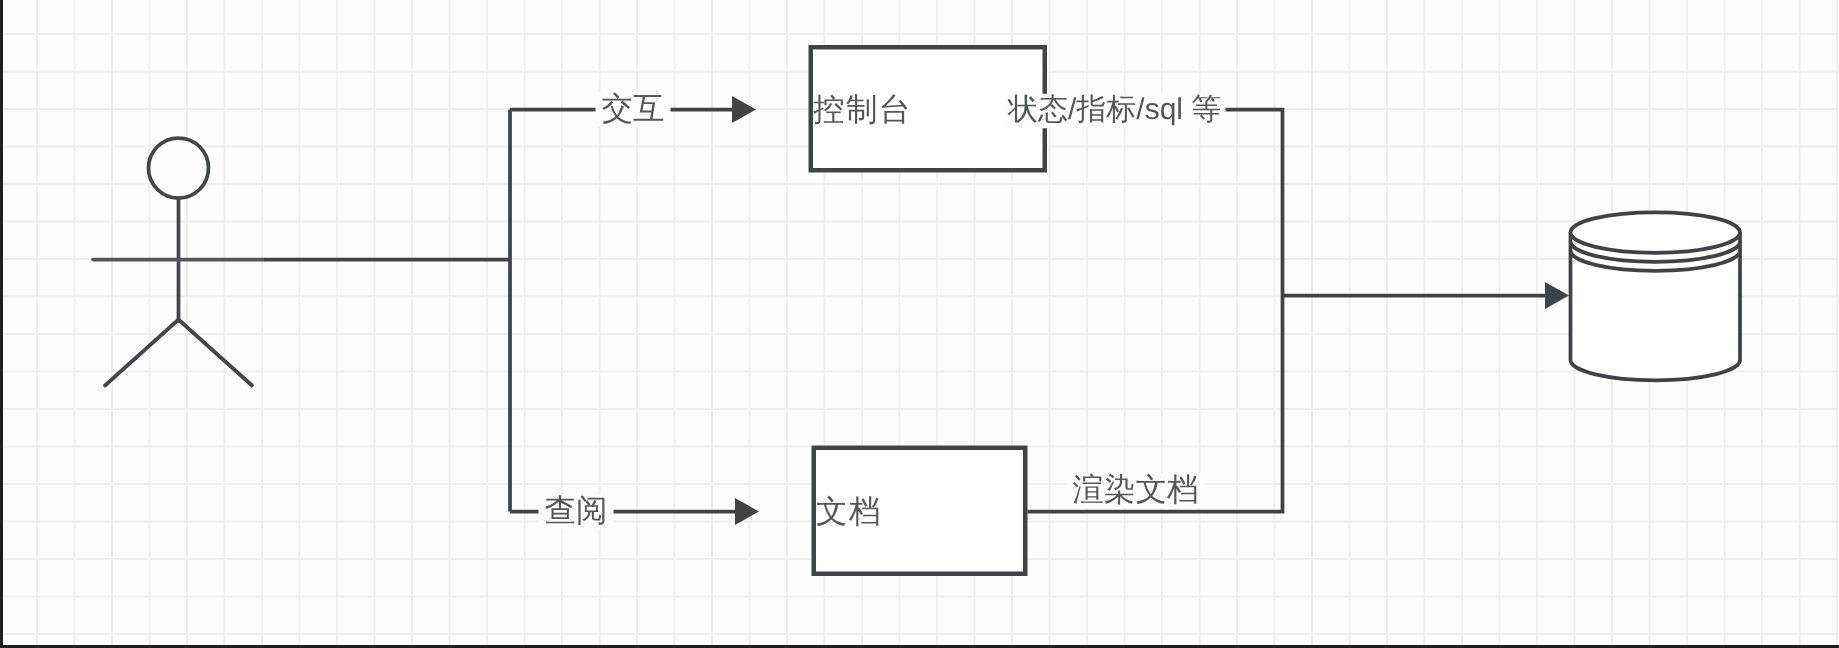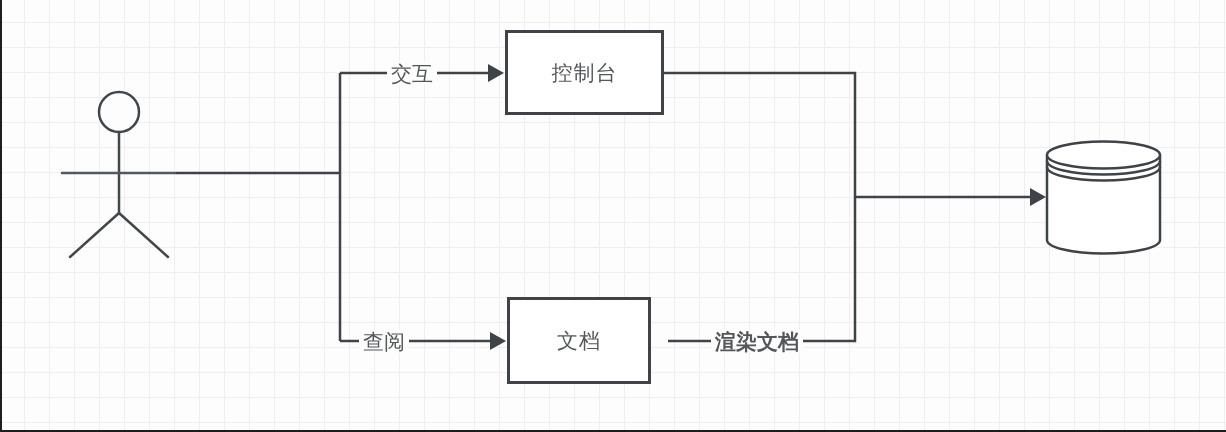--- a/index.html
+++ b/index.html
@@ -20,40 +20,40 @@
     font-family: "Liberation Sans", "DejaVu Sans", sans-serif;
   }
   .diagram-svg { position: absolute; left: 0; top: 0; }
   .node {
     position: absolute;
     box-sizing: border-box;
     background: #ffffff;
     border: 3px solid #3f4347;
     display: flex;
     align-items: center;
-    justify-content: center;
     font-size: 21px;
     color: #54575a;
     letter-spacing: 1px;
+    margin-left: 34px;
   }
   .node-console { left: 503px; top: 30px;  width: 159px; height: 85px; }
   .node-document { left: 505px; top: 297px; width: 144px; height: 87px; }
   .edge-label {
     position: absolute;
     background: #fdfdfd;
     color: #54575a;
     font-size: 21px;
     white-space: nowrap;
     padding: 0 4px;
     line-height: 23px;
   }
   .label-center { transform: translate(-50%, -50%); }
-  .label-interact   { left: 410px; top: 73px; }
+  .label-interact   { left: 420px; top: 73px; }
   .label-consult    { left: 382px; top: 341px; }
-  .label-render-doc { left: 755px; top: 341px; font-weight: bold; }
+  .label-render-doc { left: 755px; top: 327px; }
   .label-render-info {
     left: 667px; top: 74px;
     transform: translateY(-50%);
     font-size: 20px;
     line-height: 23px;
     text-align: left;
     padding: 0 3px;
   }
 </style>
 </head>
@@ -102,17 +102,18 @@
   </div>
   <div class="node node-document">
     <span>文档</span>
   </div>
 
   <div class="edge-label label-center label-interact">交互</div>
 
   <div class="edge-label label-center label-consult">查阅</div>
 
   <div class="edge-label label-render-info">
+    <div>状态/指标/sql 等</div>
   </div>
 
   <div class="edge-label label-center label-render-doc">渲染文档</div>
 
 </div>
 
 </body></html>

